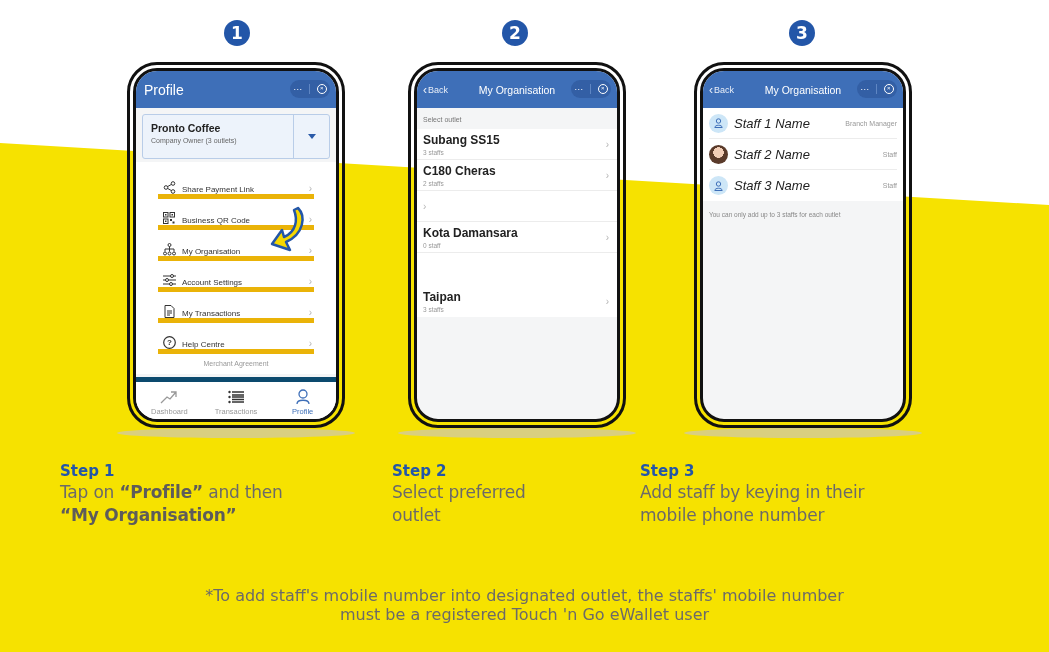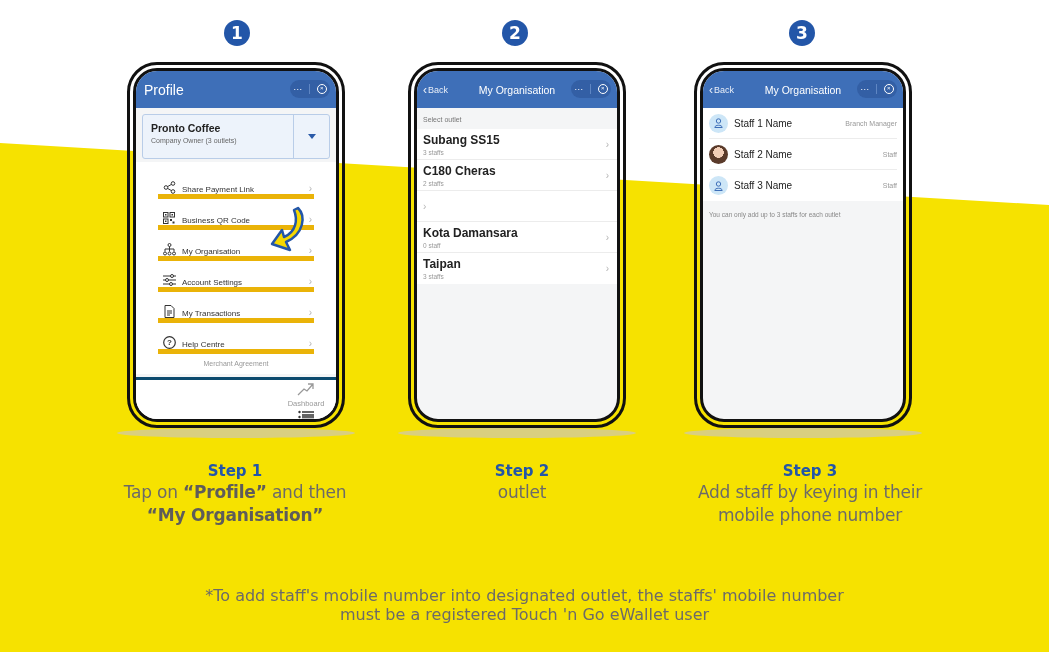--- a/index.html
+++ b/index.html
@@ -68,22 +68,21 @@
     height: 31px; display: flex; align-items: flex-end; margin: 0 22px; border-bottom: 5px solid #eab308;
     font-size: 8px; color: #333;
   }
   .menu-item .ico { width: 14px; height: 14px; margin: 0 6px 0 4px; display: flex; align-items: center; justify-content: center; }
   .menu-item .lbl { flex: 1; }
   .chev { color: #b5b5b5; font-size: 10px; padding-right: 2px; }
   .merchant { font-size: 7px; color: #999; text-align: center; height: 20px; line-height: 20px; background: #fff; }
   .tabbar {
     position: absolute; left: 0; right: 0; bottom: 0; height: 42px; background: #fff;
     display: flex; justify-content: space-around; align-items: flex-end; padding-bottom: 3px;
-    border-top: 3px solid #0c4a6e;
-    flex-direction: column;
+    border-top: 5px solid #0c4a6e;
   }
   .tab { display: flex; flex-direction: column; align-items: center; font-size: 7.5px; color: #999; width: 60px; }
   .tab.active { color: #3e6fb8; }
   .tab .tico { height: 18px; display: flex; align-items: center; justify-content: center; margin-bottom: 1px; }
 
   
   .section-label { font-size: 7px; color: #777; padding: 8px 6px 6px 6px; }
   .outlet-list { background: #fff; }
   .outlet {
     height: 31px; display: flex; align-items: center; padding: 0 6px; border-bottom: 1px solid #ececec;
@@ -96,25 +95,25 @@
   .staff-list { background: #fff; }
   .staff {
     height: 31px; display: flex; align-items: center; margin: 0 6px; border-bottom: 1px solid #ececec;
   }
   .staff:last-child { border-bottom: none; }
   .avatar {
     width: 19px; height: 19px; border-radius: 50%; background: #cde6f7; display: flex;
     align-items: center; justify-content: center; margin-right: 6px;
   }
   .avatar.photo { background: radial-gradient(circle at 50% 40%, #f1cdb6 0 35%, #5a3a2a 36% 100%); }
-  .staff .sn { flex: 1; font-size: 10px; color: #222; }
+  .staff .sn { flex: 1; font-size: 13px; color: #222; font-style: italic; }
   .staff .role { font-size: 7px; color: #999; }
   .hint { font-size: 6.5px; color: #888; padding: 10px 6px; }
 
-  .caption { position: absolute; top: 462px; text-align: center; color: #6c6a68; font-family: "DejaVu Sans", sans-serif; }
+  .caption { position: absolute; top: 462px; color: #6c6a68; font-family: "DejaVu Sans", sans-serif; }
   .caption .step { color: #2356a8; font-weight: bold; font-size: 15px; line-height: 19px; }
   .caption .desc { font-size: 17px; line-height: 23px; letter-spacing: -0.2px; }
   .caption .desc b { font-weight: bold; color: #5e5c5a; }
 
   .footnote {
     position: absolute; top: 586px; left: 0; width: 1049px; text-align: center;
     font-family: "DejaVu Sans", sans-serif; font-size: 16px; color: #6c6a68; line-height: 19px;
   }
 </style>
 </head>
@@ -297,21 +296,21 @@
       <div class="outlet">
         <span class="chev">›</span>
       </div>
       <div class="outlet">
         <div class="txt">
           <div class="nm">Kota Damansara</div>
           <div class="ct">0 staff</div>
         </div>
         <span class="chev">›</span>
       </div>
-      <div class="outlet" style="border-bottom:none;">
+      <div class="outlet" style="border-bottom:none;margin-top:33px;">
         <div class="txt">
           <div class="nm">Taipan</div>
           <div class="ct">3 staffs</div>
         </div>
         <span class="chev">›</span>
       </div>
     </div>
   </div>
 </div>
 
@@ -367,20 +366,21 @@
   <div class="desc">
     <span>Tap on </span><b>“Profile”</b><span> and then</span>
   </div>
   <div class="desc">
     <b>“My Organisation”</b>
   </div>
 </div>
 
 <div class="caption" style="left:392px; width:260px;">
   <div class="step">Step 2</div>
+  <div class="desc">Select preferred</div>
   <div class="desc">outlet</div>
 </div>
 
 <div class="caption" style="left:640px; width:340px;">
   <div class="step">Step 3</div>
   <div class="desc">Add staff by keying in their</div>
   <div class="desc">mobile phone number</div>
 </div>
 
 <div class="footnote">

